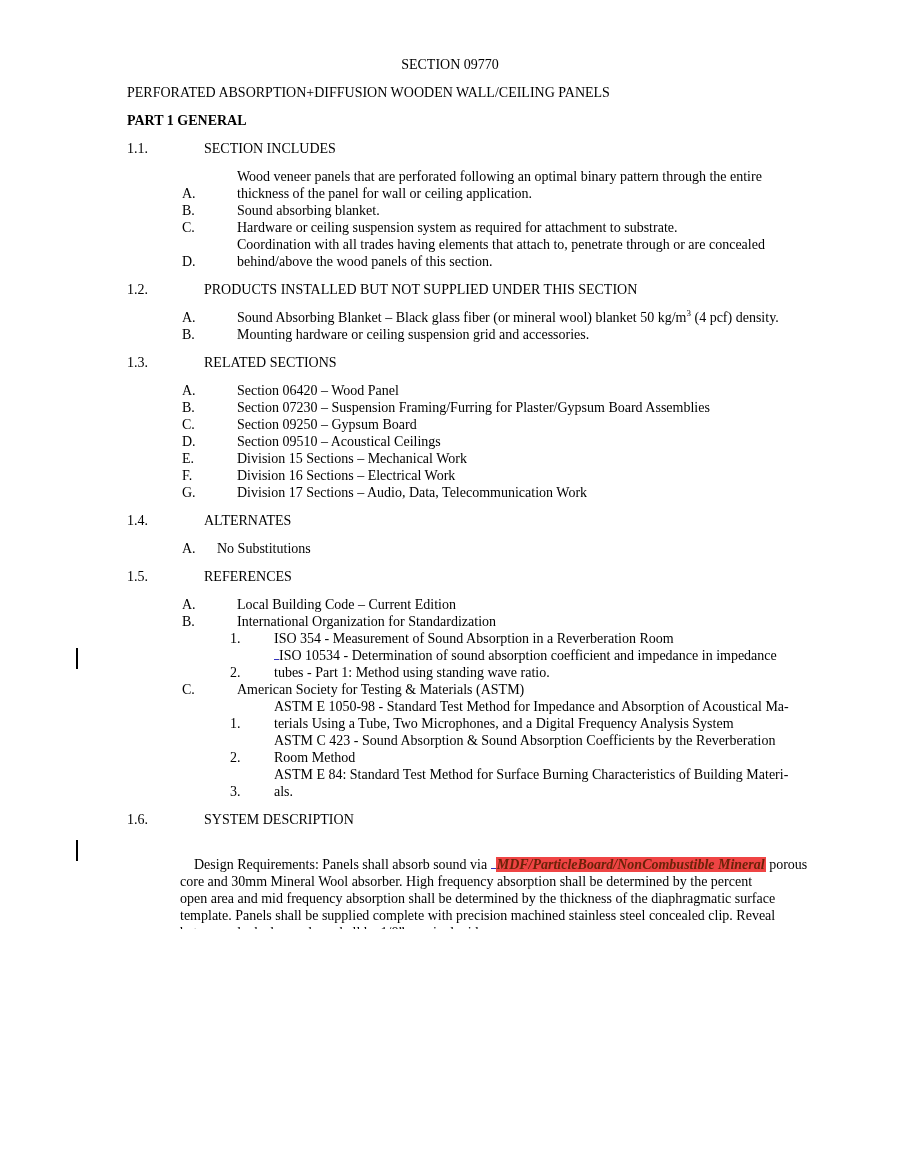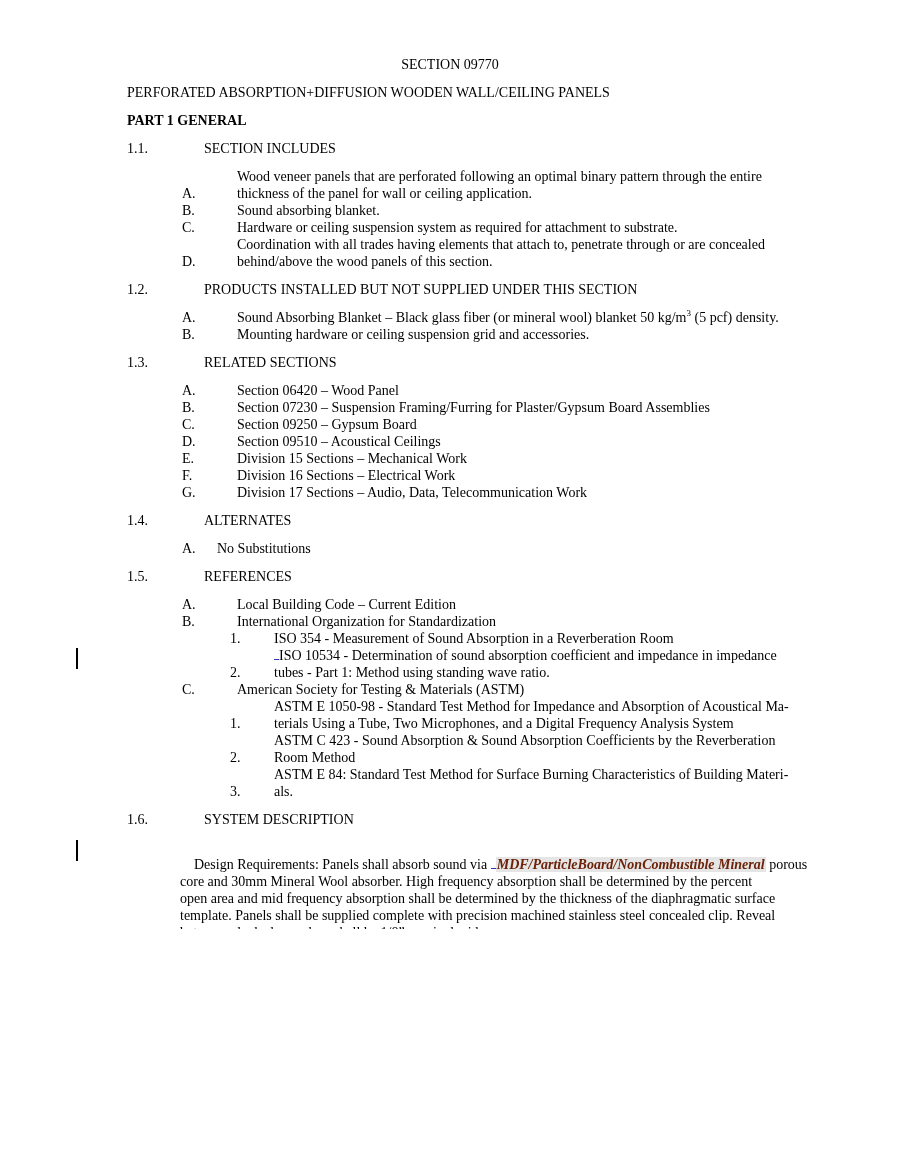--- a/index.html
+++ b/index.html
@@ -21,21 +21,21 @@
   .item{margin-left:55px;}
   .ltr{width:55px;flex:none;}
   .ltr-tight{width:35px;flex:none;}
   .sub{margin-left:103px;position:relative;}
   .subnum{width:44px;flex:none;}
   .txt{white-space:pre-wrap;flex:1;}
   .para{margin-left:53px;position:relative;white-space:pre-wrap;}
   .item-b6{margin-left:25px;}
   .ltr-b6{width:33px;flex:none;}
   .hl{
-    background:#e5e5e5;
+    background:#ef4444;
     font-style:italic;font-weight:bold;
     color:#6b2208;
     padding:0 1px;
   }
   .ins-mark{
     display:inline-block;width:5px;height:11px;
     border-bottom:1px solid #3333bb;
     vertical-align:baseline;
   }
   .rev-bar{
@@ -86,21 +86,21 @@
     </div>
   </div>
 
   <div class="blk row">
     <span class="num">1.2.</span>
     <span>PRODUCTS INSTALLED BUT NOT SUPPLIED UNDER THIS SECTION</span>
   </div>
   <div class="blk">
     <div class="row item">
       <span class="ltr">A.</span>
-      <span class="txt"><span>Sound Absorbing Blanket – Black glass fiber (or mineral wool) blanket 50 kg/m</span><sup>3</sup><span> (5 pcf) density.</span></span>
+      <span class="txt"><span>Sound Absorbing Blanket – Black glass fiber (or mineral wool) blanket 50 kg/m</span><sup>3</sup><span> (4 pcf) density.</span></span>
     </div>
     <div class="row item">
       <span class="ltr">B.</span>
       <span class="txt">Mounting hardware or ceiling suspension grid and accessories.</span>
     </div>
   </div>
 
   <div class="blk row">
     <span class="num">1.3.</span>
     <span>RELATED SECTIONS</span>

